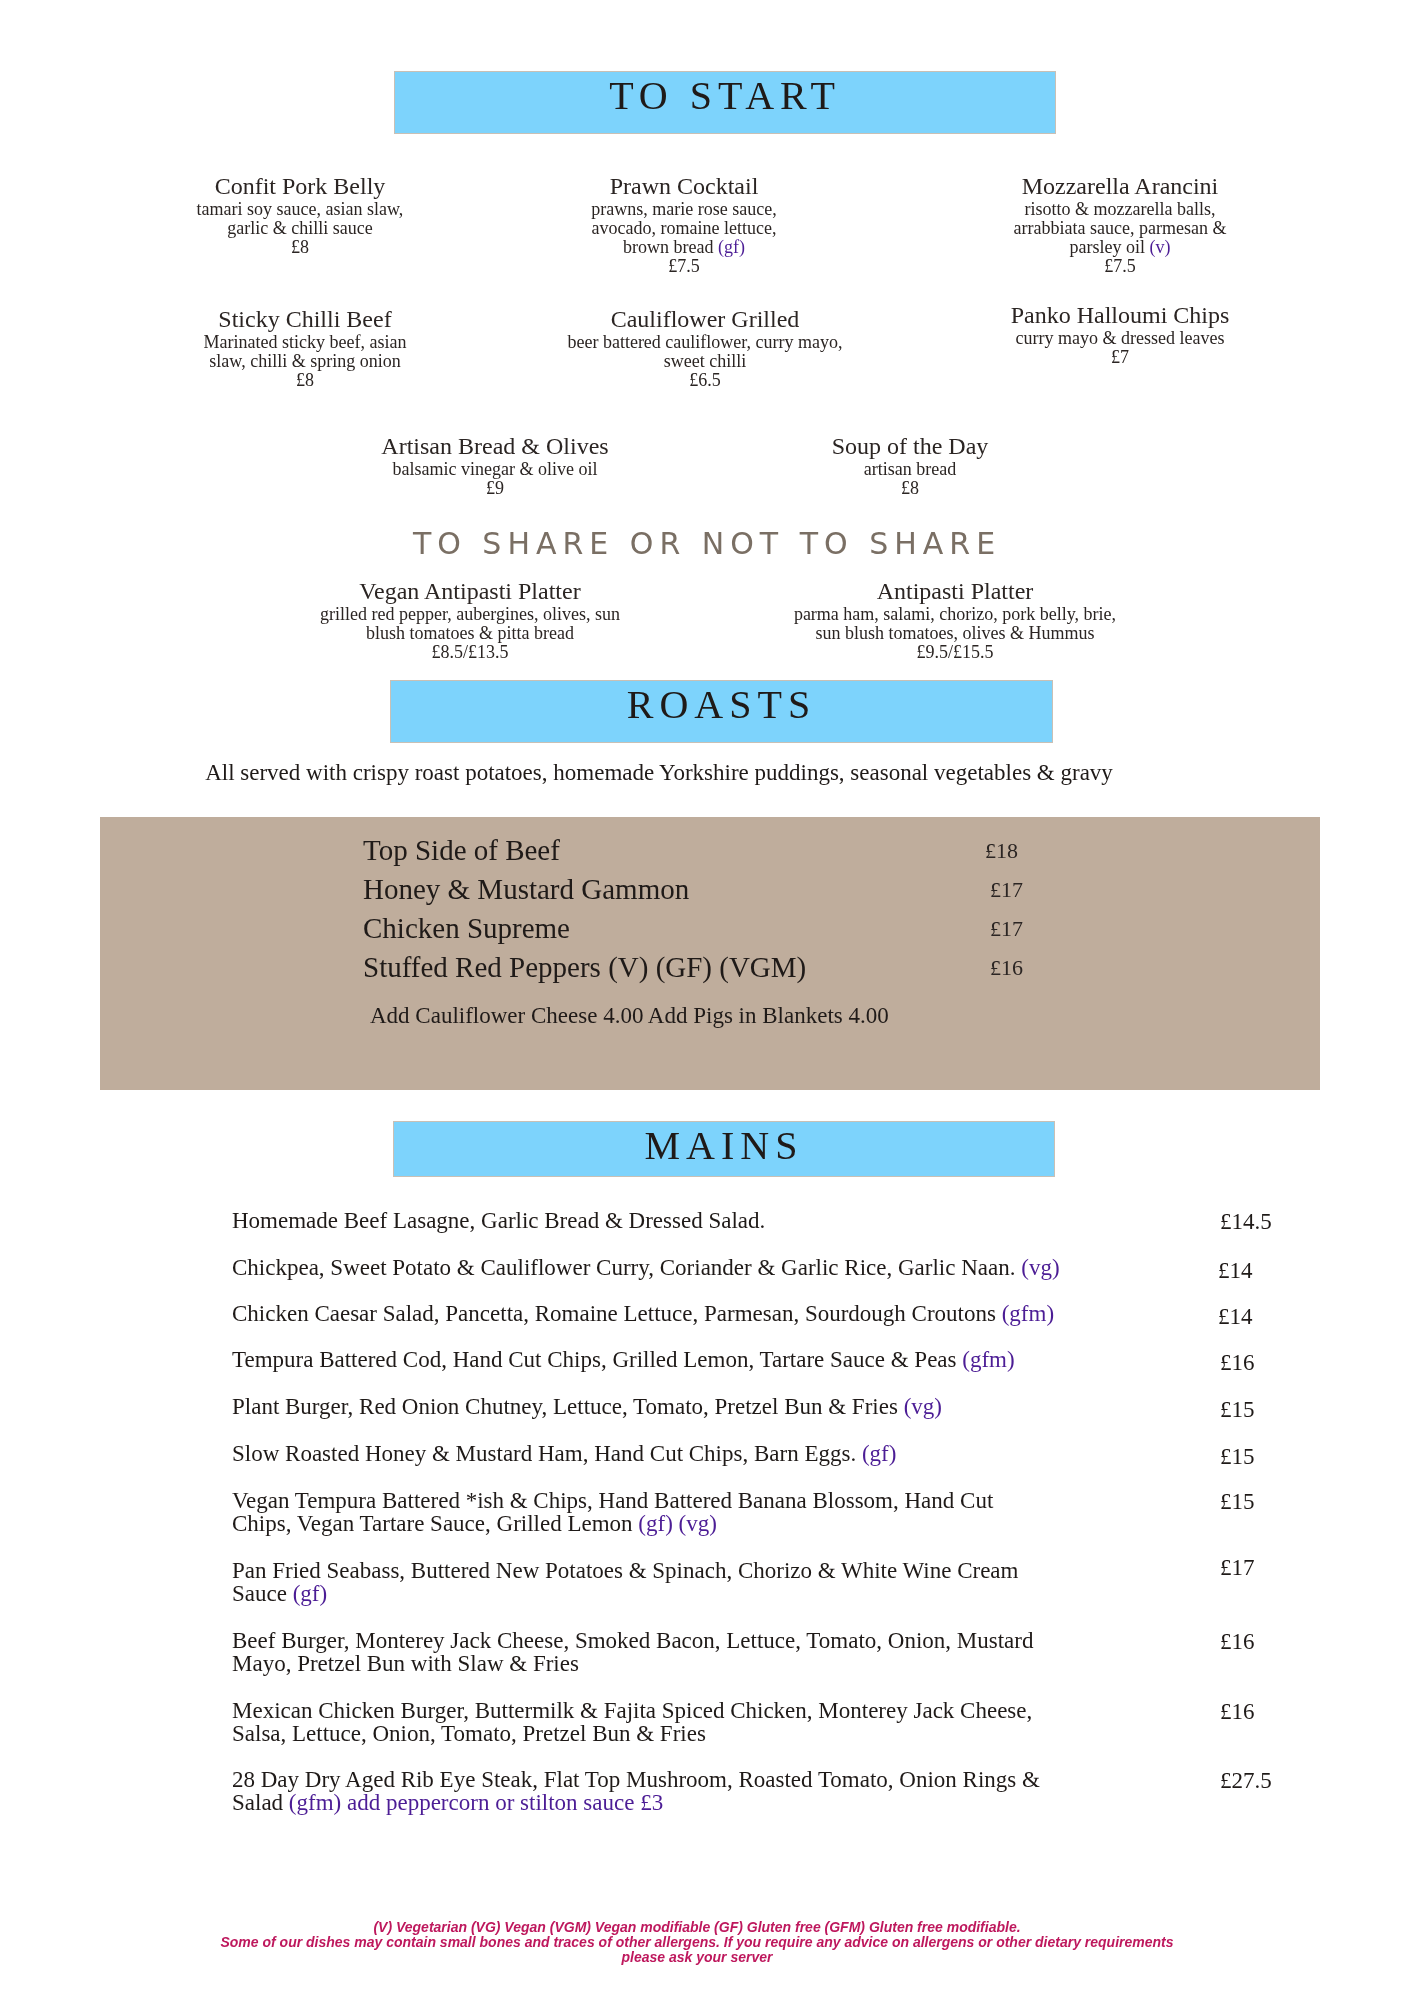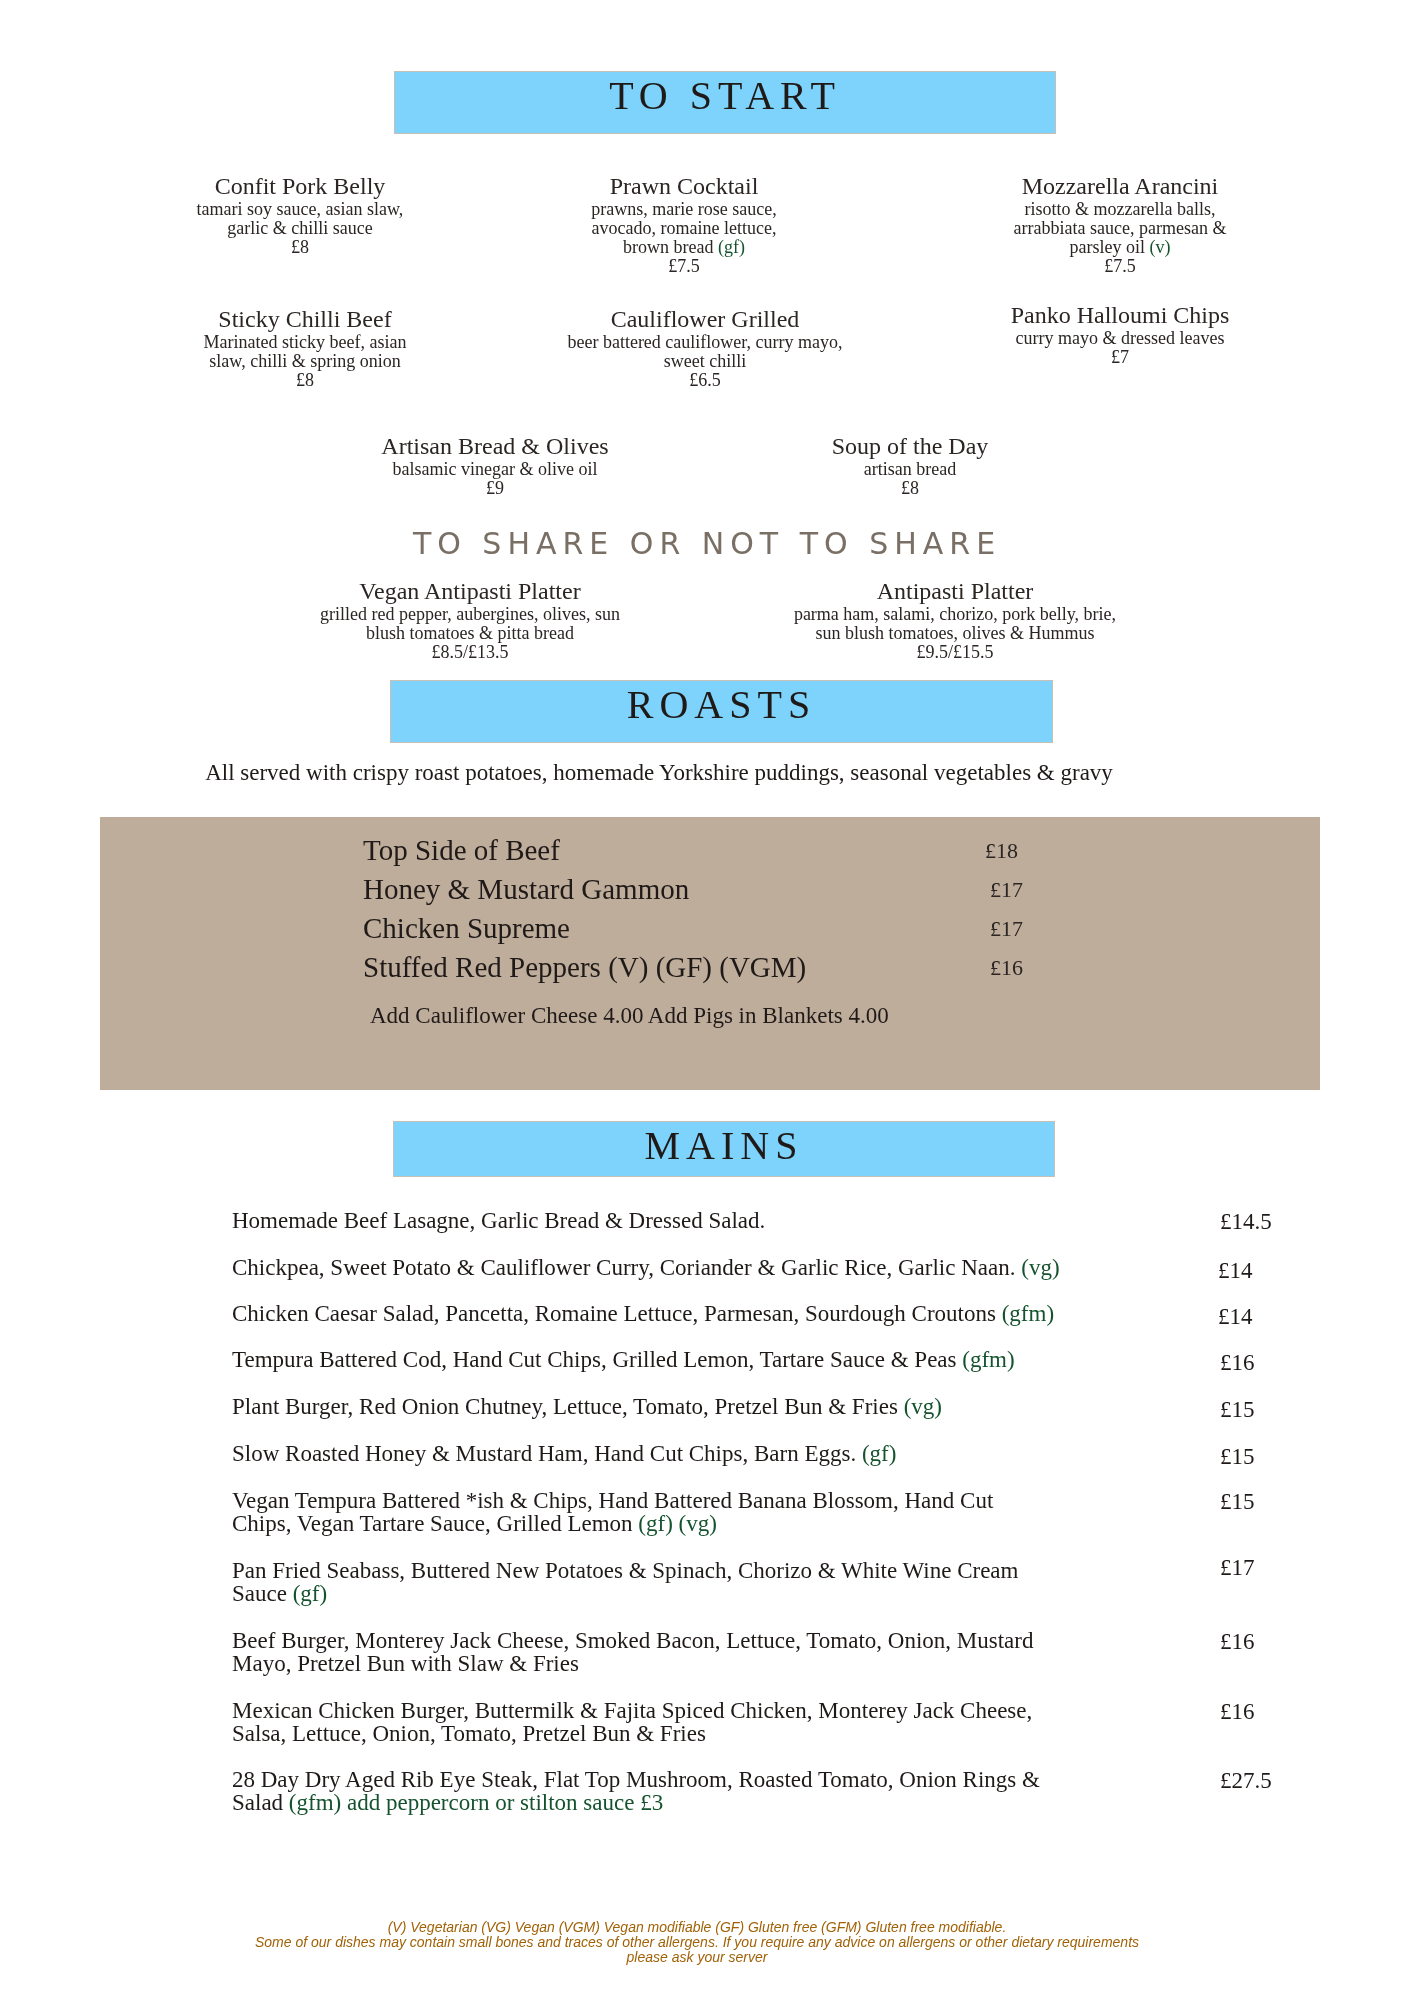--- a/index.html
+++ b/index.html
@@ -5,33 +5,33 @@
   html, body { margin:0; padding:0; background:#ffffff; }
   body { width:1414px; height:2000px; position:relative; overflow:hidden;
          font-family:"Liberation Serif", "DejaVu Serif", serif; color:#2b2523; }
   .sec-box { position:absolute; border:1.5px solid #c9c0b5; background:#7dd3fc;
              display:flex; align-items:flex-start; justify-content:center; box-sizing:border-box; }
   .sec-box span { font-size:40px; letter-spacing:6px; color:#1f1a18; font-weight:normal; }
   .starter { position:absolute; text-align:center; line-height:19px; }
   .starter .nm { font-size:24px; line-height:28px; color:#2b2523; }
   .starter .ds { font-size:18px; color:#2b2523; }
   .starter .pr { font-size:18px; color:#2b2523; }
-  .tag { color:#14532d; }
+  .tag { color:#4c1d95; }
   .share-title { position:absolute; left:0; width:1414px; text-align:center; top:526px;
                  font-family:"DejaVu Sans", sans-serif; font-size:30px; letter-spacing:6px; color:#7a6f64; }
   .roast-note { position:absolute; left:0; width:1318px; text-align:center; top:760px; font-size:23px; color:#1f1a18; }
   .band { position:absolute; left:100px; top:817px; width:1220px; height:273px; background:#bfad9c; }
   .roast-item { position:absolute; font-size:29px; color:#1f1a18; }
   .roast-price { position:absolute; font-size:22px; color:#2b2523; }
   .roast-extra { position:absolute; left:370px; top:1003px; font-size:23px; color:#1f1a18; }
   .main-row { position:absolute; left:232px; width:1000px; font-size:23px; line-height:23px; color:#1f1a18; }
   .main-price { position:absolute; font-size:23px; color:#1f1a18; }
   .footer { position:absolute; left:0; width:1394px; text-align:center; top:1920px;
-            font-family:"Liberation Sans", sans-serif; font-style:italic; font-weight:normal;
-            font-size:14px; line-height:15px; color:#a16207; }
+            font-family:"Liberation Sans", sans-serif; font-style:italic; font-weight:bold;
+            font-size:14px; line-height:15px; color:#be185d; }
 </style>
 </head>
 <body>
 
 <div class="sec-box" style="left:394px;top:71px;width:662px;height:63px;">
   <span>TO START</span>
 </div>
 
 <div class="starter" style="left:140px;top:172px;width:320px;">
   <div class="nm">Confit Pork Belly</div>

